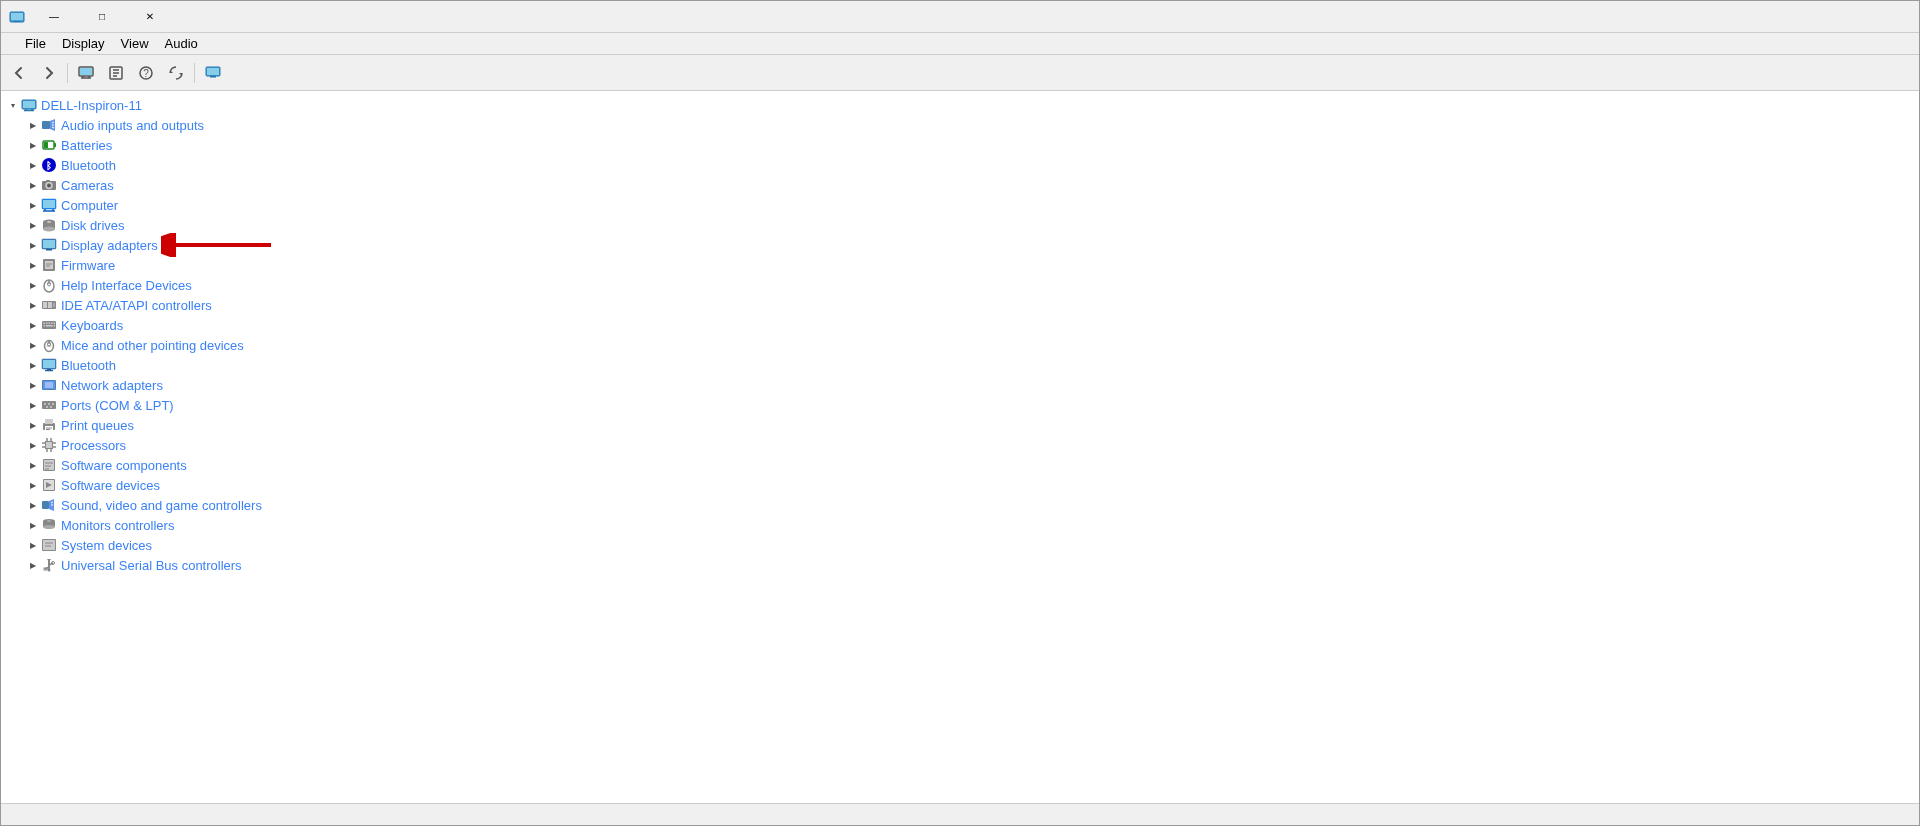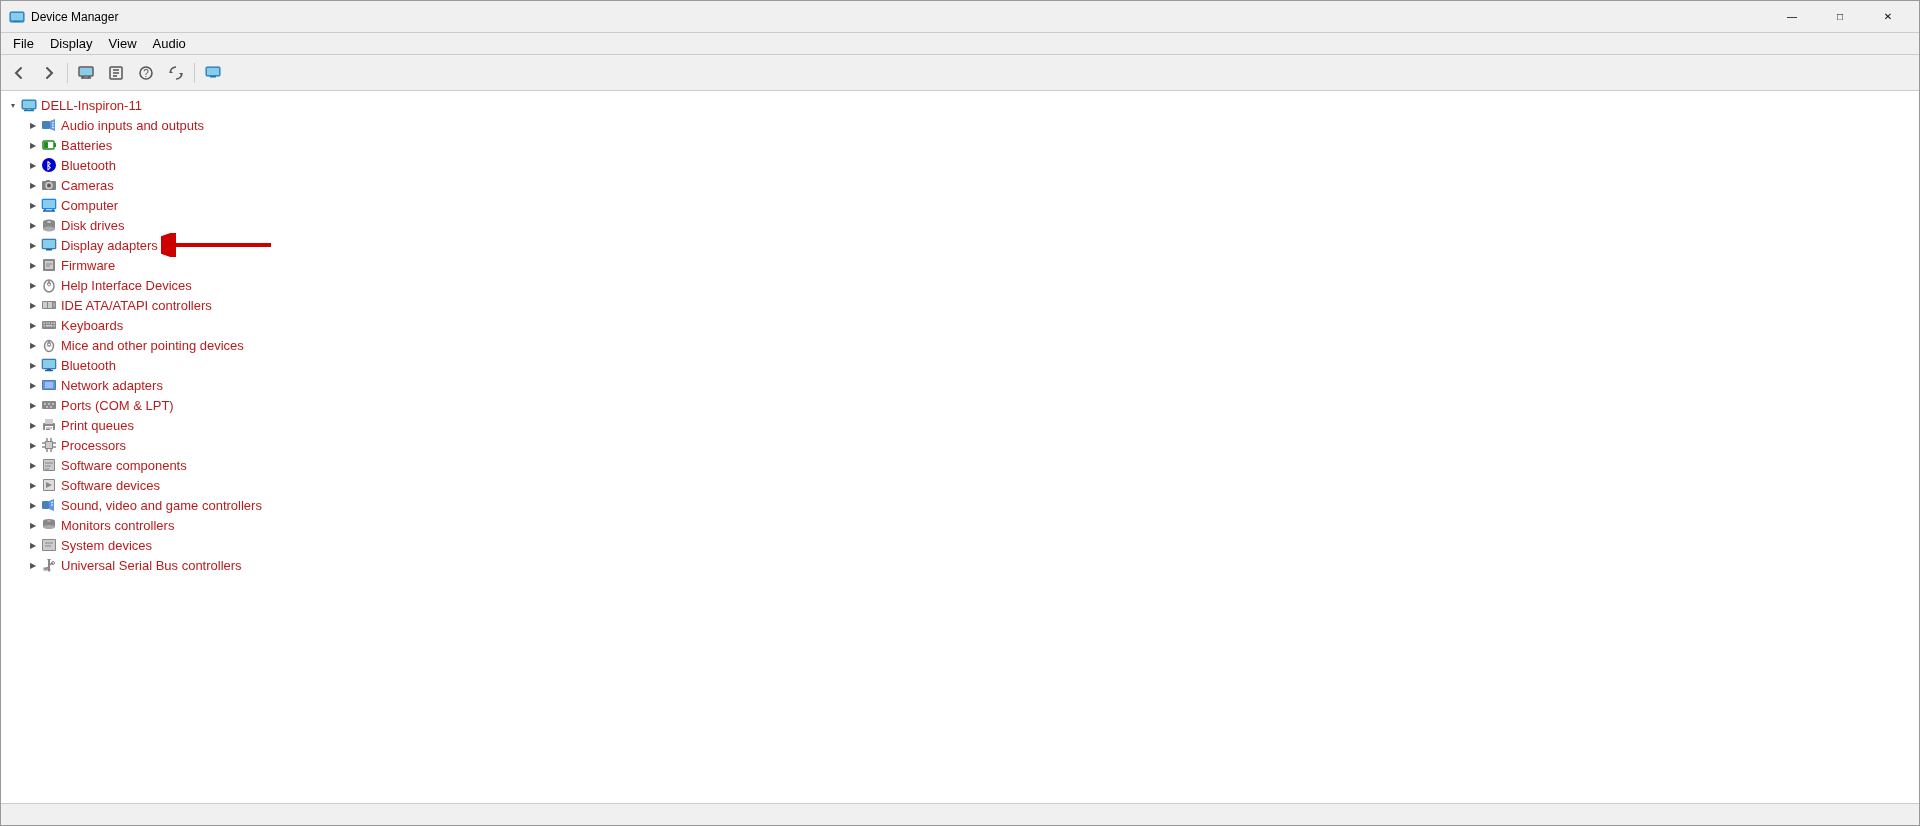--- a/index.html
+++ b/index.html
@@ -50,21 +50,21 @@
       cursor: pointer;
       font-size: 10px;
       display: flex;
       align-items: center;
       justify-content: center;
     }
     .menu-bar {
       height: 22px;
       display: flex;
       align-items: center;
-      padding: 0 4px;
+      padding: 0 16px;
       border-bottom: 1px solid #ccc;
       flex-shrink: 0;
       background: #f0f0f0;
     }
     .menu-item {
       padding: 2px 8px;
       cursor: pointer;
       font-size: 13px;
     }
     .toolbar {
@@ -124,21 +124,21 @@
       height: 16px;
       margin-right: 4px;
       flex-shrink: 0;
       display: flex;
       align-items: center;
       justify-content: center;
       font-size: 13px;
     }
     .item-label {
       font-size: 13px;
-      color: #b91c1c;
+      color: #3b82f6;
     }
     .root-item {
       padding-left: 4px;
     }
     .child-items {
       padding-left: 20px;
     }
     .content-wrapper {
       position: relative;
     }
@@ -159,21 +159,20 @@
 <div class="window">
 
   <div class="title-bar">
     <div class="title-bar-icon">
       <svg width="16" height="16" viewBox="0 0 16 16">
         <rect x="1" y="3" width="14" height="10" rx="1" fill="#4a9eda" stroke="#2176ae" stroke-width="1"></rect>
         <rect x="2" y="4" width="12" height="7" fill="#87ceeb"></rect>
         <rect x="5" y="12" width="6" height="1" fill="#2176ae"></rect>
       </svg>
     </div>
-    <span class="title-bar-text">Device Manager</span>
     <div class="title-bar-controls">
       <button class="title-btn">—</button>
       <button class="title-btn">□</button>
       <button class="title-btn close">✕</button>
     </div>
   </div>
 
   <div class="menu-bar">
     <span class="menu-item">File</span>
     <span class="menu-item">Display</span>

